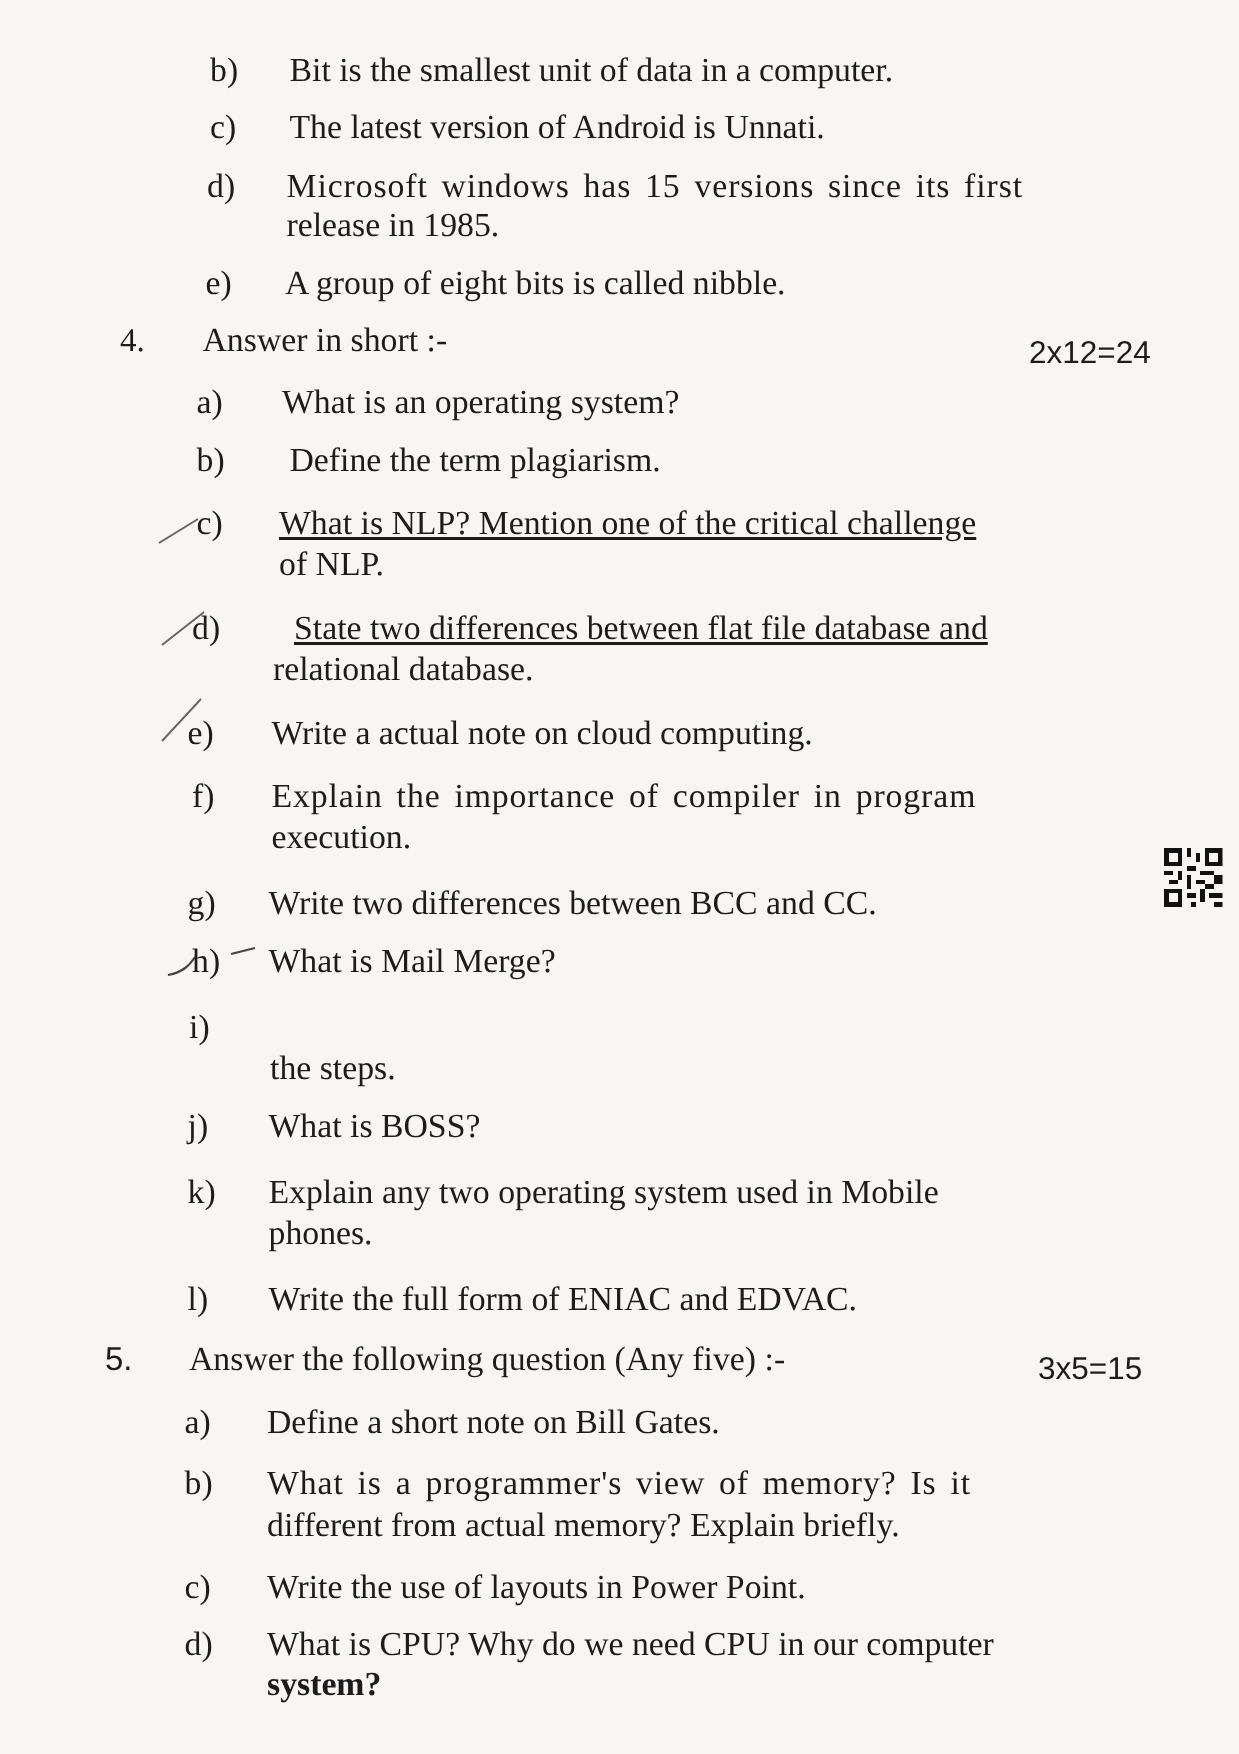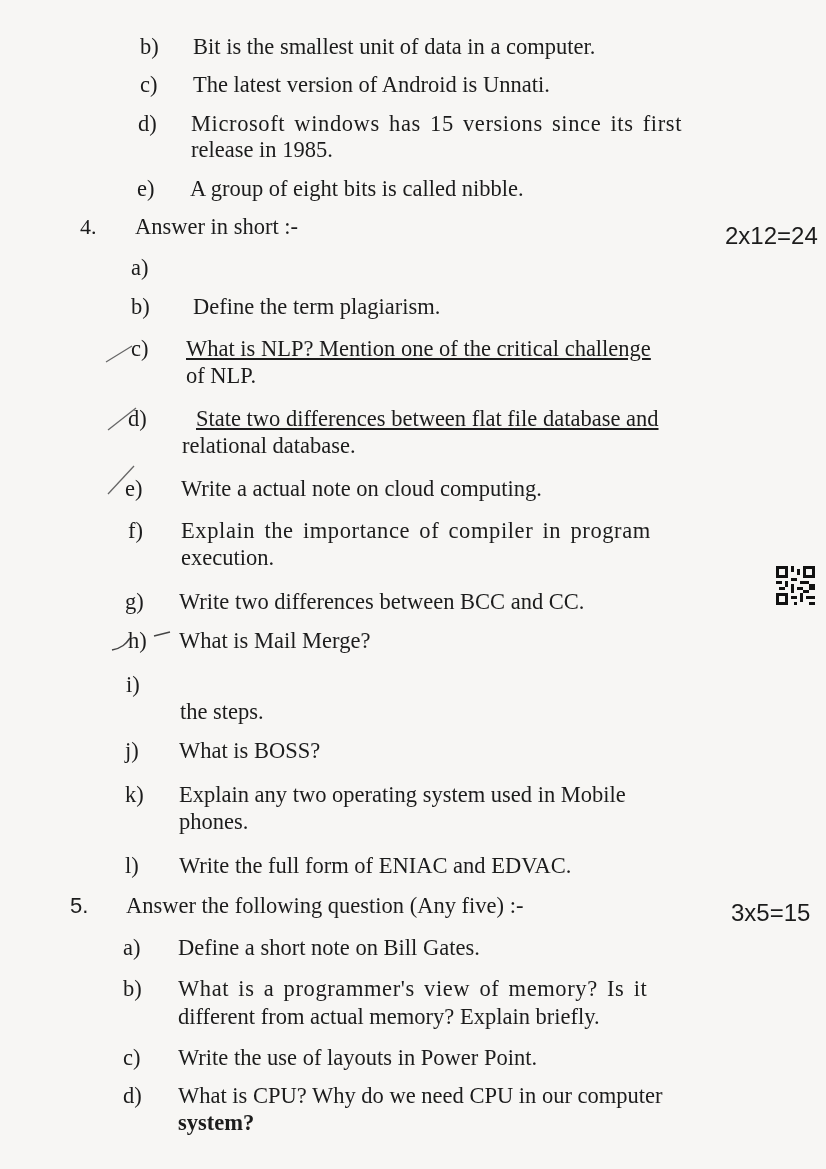--- a/index.html
+++ b/index.html
@@ -8,21 +8,21 @@
     background: #f7f6f4;
     font-family: "Liberation Serif", "DejaVu Serif", serif;
     color: #1c1c1c;
     position: relative;
   }
   .page { position: absolute; left: 0; top: 0; width: 826px; height: 1169px; }
   .row { position: absolute; font-size: 22.5px; line-height: 26px; }
   .lbl { position: absolute; }
   .txt { position: absolute; }
   .qnum { position: absolute; font-size: 22px; }
-  .marks { position: absolute; font-family: "Liberation Sans", "DejaVu Sans", sans-serif; font-size: 24px; margin-left: 39px; }
+  .marks { position: absolute; font-family: "Liberation Sans", "DejaVu Sans", sans-serif; font-size: 21px; }
   .sans { font-family: "Liberation Sans", "DejaVu Sans", sans-serif; }
   .wide { letter-spacing: 0.6px; word-spacing: 3px; }
   .tick { position: absolute; }
   .qr { position: absolute; left: 776px; top: 565px; width: 39px; height: 40px; }
 </style>
 </head>
 <body>
 
 <div class="page">
 
@@ -48,20 +48,21 @@
 
   <div>
     <div class="row" style="top:214px;left:0;width:826px;height:30px;">
       <span class="qnum" style="left:80px;">4.</span>
       <span class="txt" style="left:135px;">Answer in short :-</span>
       <span class="marks" style="left:686px;top:9px;">2x12=24</span>
     </div>
 
     <div class="row" style="top:255px;left:0;width:826px;height:30px;">
       <span class="lbl" style="left:131px;">a)</span>
+      <span class="txt" style="left:188px;">What is an operating system?</span>
     </div>
     <div class="row" style="top:294px;left:0;width:826px;height:30px;">
       <span class="lbl" style="left:131px;">b)</span>
       <span class="txt" style="left:193px;">Define the term plagiarism.</span>
     </div>
     <div class="row" style="top:336px;left:0;width:826px;height:56px;">
       <svg class="tick" style="left:104px;top:8px;" width="30" height="20">
           <path d="M2 18 L28 2" stroke="#666" stroke-width="1.3" fill="none"></path>
         </svg>
       <span class="lbl" style="left:131px;">c)</span>

